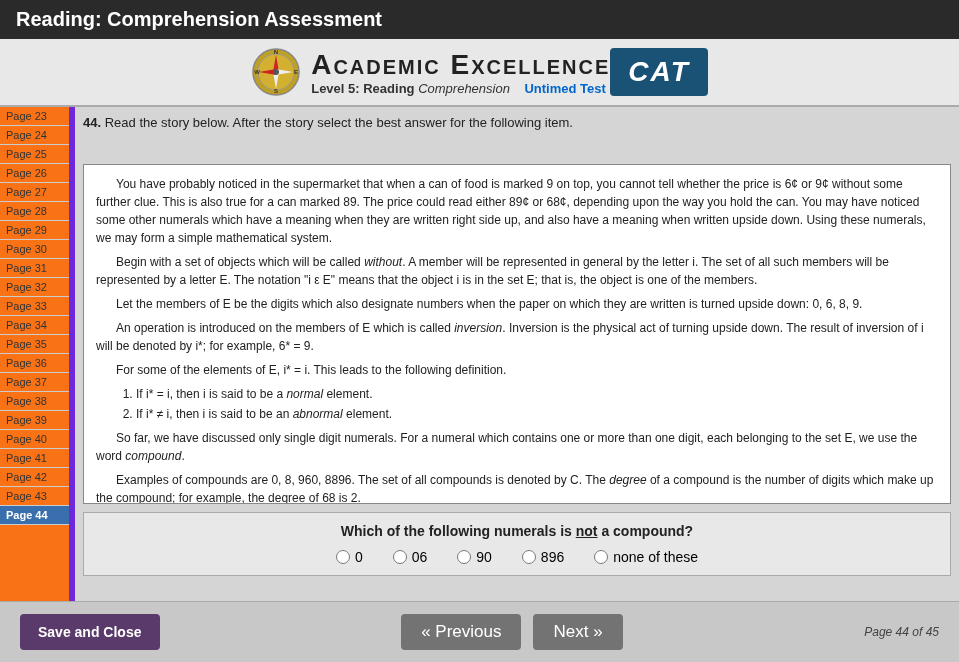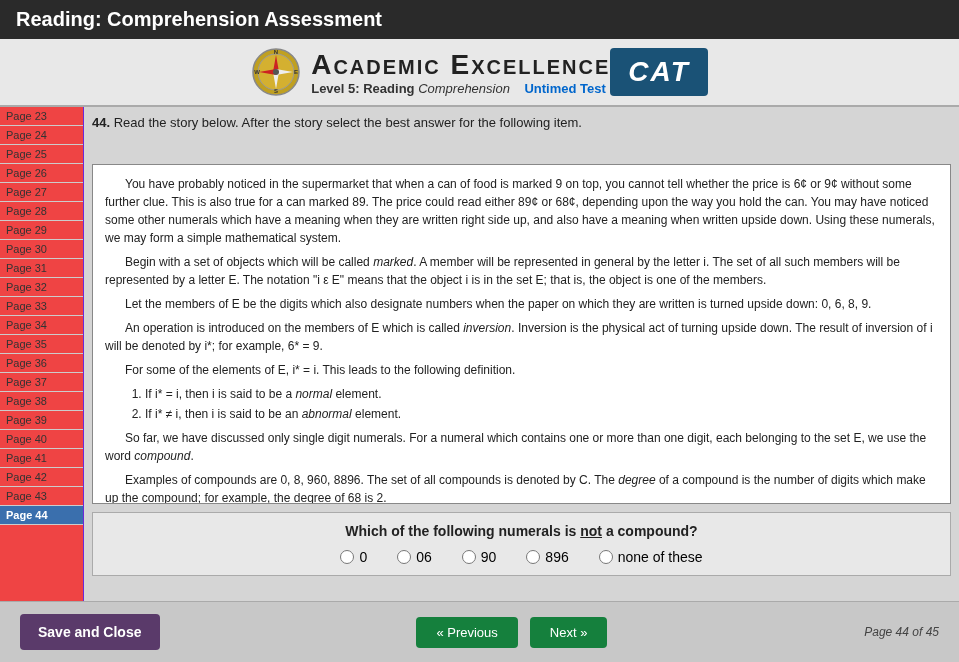--- a/index.html
+++ b/index.html
@@ -88,23 +88,23 @@
       letter-spacing: 2px;
       font-style: italic;
     }
 
     #main-content {
       display: flex;
       flex: 1;
     }
 
     #sidebar {
-      width: 84px;
-      background: #ef4444;
-      border-right: 1px solid #6d28d9;
+      width: 75px;
+      background: #f97316;
+      border-right: 6px solid #6d28d9;
       overflow-y: auto;
     }
 
     .sidebar-item {
       padding: 3px 6px;
       font-size: 11px;
       color: #333;
       cursor: pointer;
       border-bottom: 1px solid #ccc;
       white-space: nowrap;
@@ -216,25 +216,25 @@
       border-radius: 4px;
       cursor: pointer;
     }
 
     #nav-buttons {
       display: flex;
       gap: 12px;
     }
 
     .nav-btn {
-      background: #15803d;
+      background: #737373;
       color: white;
       border: none;
       padding: 8px 20px;
-      font-size: 13px;
+      font-size: 17px;
       border-radius: 4px;
       cursor: pointer;
       display: flex;
       align-items: center;
       gap: 4px;
     }
 
     #page-indicator {
       font-size: 12px;
       color: #444;
@@ -312,21 +312,21 @@
 
     <div id="content-area">
 
       <div id="question-header">
         <strong>44.</strong>
         <span>Read the story below. After the story select the best answer for the following item.</span>
       </div>
 
       <div id="reading-box">
         <p>You have probably noticed in the supermarket that when a can of food is marked 9 on top, you cannot tell whether the price is 6¢ or 9¢ without some further clue. This is also true for a can marked 89. The price could read either 89¢ or 68¢, depending upon the way you hold the can. You may have noticed some other numerals which have a meaning when they are written right side up, and also have a meaning when written upside down. Using these numerals, we may form a simple mathematical system.</p>
-        <p>Begin with a set of objects which will be called <em>marked</em>. A member will be represented in general by the letter i. The set of all such members will be represented by a letter E. The notation "i ε E" means that the object i is in the set E; that is, the object is one of the members.</p>
+        <p>Begin with a set of objects which will be called <em>without</em>. A member will be represented in general by the letter i. The set of all such members will be represented by a letter E. The notation "i ε E" means that the object i is in the set E; that is, the object is one of the members.</p>
         <p>Let the members of E be the digits which also designate numbers when the paper on which they are written is turned upside down: 0, 6, 8, 9.</p>
         <p>An operation is introduced on the members of E which is called <em>inversion</em>. Inversion is the physical act of turning upside down. The result of inversion of i will be denoted by i*; for example, 6* = 9.</p>
         <p>For some of the elements of E, i* = i. This leads to the following definition.</p>
         <ol>
           <li>If i* = i, then i is said to be a <em>normal</em> element.</li>
           <li>If i* ≠ i, then i is said to be an <em>abnormal</em> element.</li>
         </ol>
         <p>So far, we have discussed only single digit numerals. For a numeral which contains one or more than one digit, each belonging to the set E, we use the word <em>compound</em>.</p>
         <p>Examples of compounds are 0, 8, 960, 8896. The set of all compounds is denoted by C. The <em>degree</em> of a compound is the number of digits which make up the compound; for example, the degree of 68 is 2.</p>
       </div>

